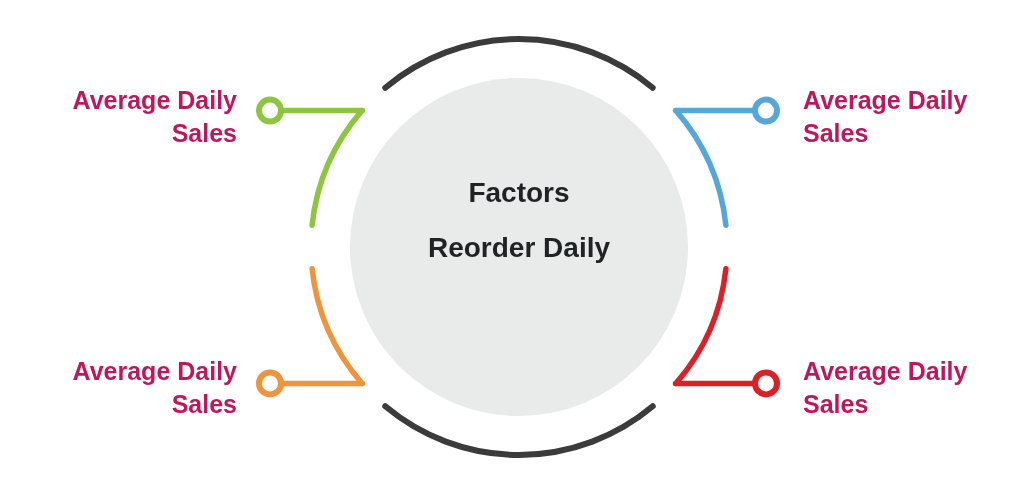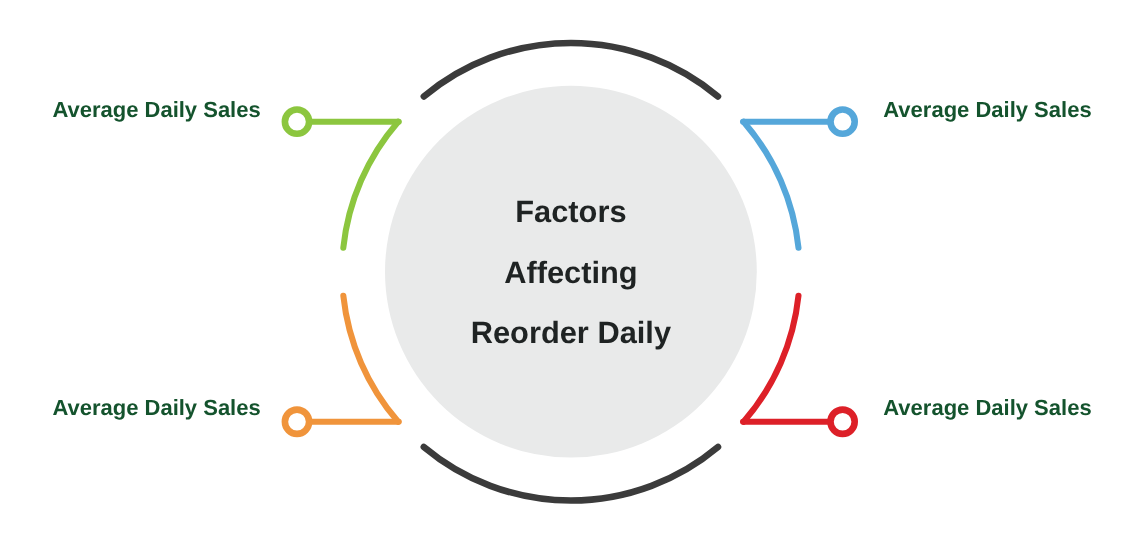--- a/index.html
+++ b/index.html
@@ -13,23 +13,23 @@
   }
   .diagram-svg {
     position: absolute;
     left: 0; top: 0;
     width: 1024px; height: 491px;
   }
   .label {
     position: absolute;
     width: 212px;
     font-weight: 700;
-    font-size: 20px;
+    font-size: 25px;
     line-height: 33px;
-    color: #14532d;
+    color: #be185d;
   }
   .label.align-right { text-align: right; }
   .label.align-left  { text-align: left;  }
   .label.tl { top: 84px;  right: 787px; }
   .label.tr { top: 84px;  left: 803px;  }
   .label.bl { top: 355px; right: 787px; }
   .label.br { top: 355px; left: 803px;  }
   .center-title {
     position: absolute;
     left: 349px;
@@ -66,21 +66,20 @@
     <path d="M 283 383.4 L 362.5 383.4" fill="none" stroke-width="5.5" stroke-linecap="round" stroke="#F0943B"></path>
     <circle cx="270" cy="383.4" r="11" fill="#ffffff" stroke-width="6" stroke="#F0943B"></circle>
 
     <path d="M 725.9 268.8 A 208 208 0 0 1 676 383.4" fill="none" stroke-width="5.5" stroke-linecap="round" stroke="#DD2028"></path>
     <path d="M 675.5 383.4 L 753 383.4" fill="none" stroke-width="5.5" stroke-linecap="round" stroke="#DD2028"></path>
     <circle cx="766" cy="383.4" r="11" fill="#ffffff" stroke-width="6" stroke="#DD2028"></circle>
   </svg>
 
   <div class="center-title">
     <div>Factors</div>
-    <div>Affecting</div>
     <div>Reorder Daily</div>
   </div>
 
   <div class="label tl align-right">Average Daily Sales</div>
   <div class="label tr align-left">Average Daily Sales</div>
   <div class="label bl align-right">Average Daily Sales</div>
   <div class="label br align-left">Average Daily Sales</div>
 
 </div>
 

